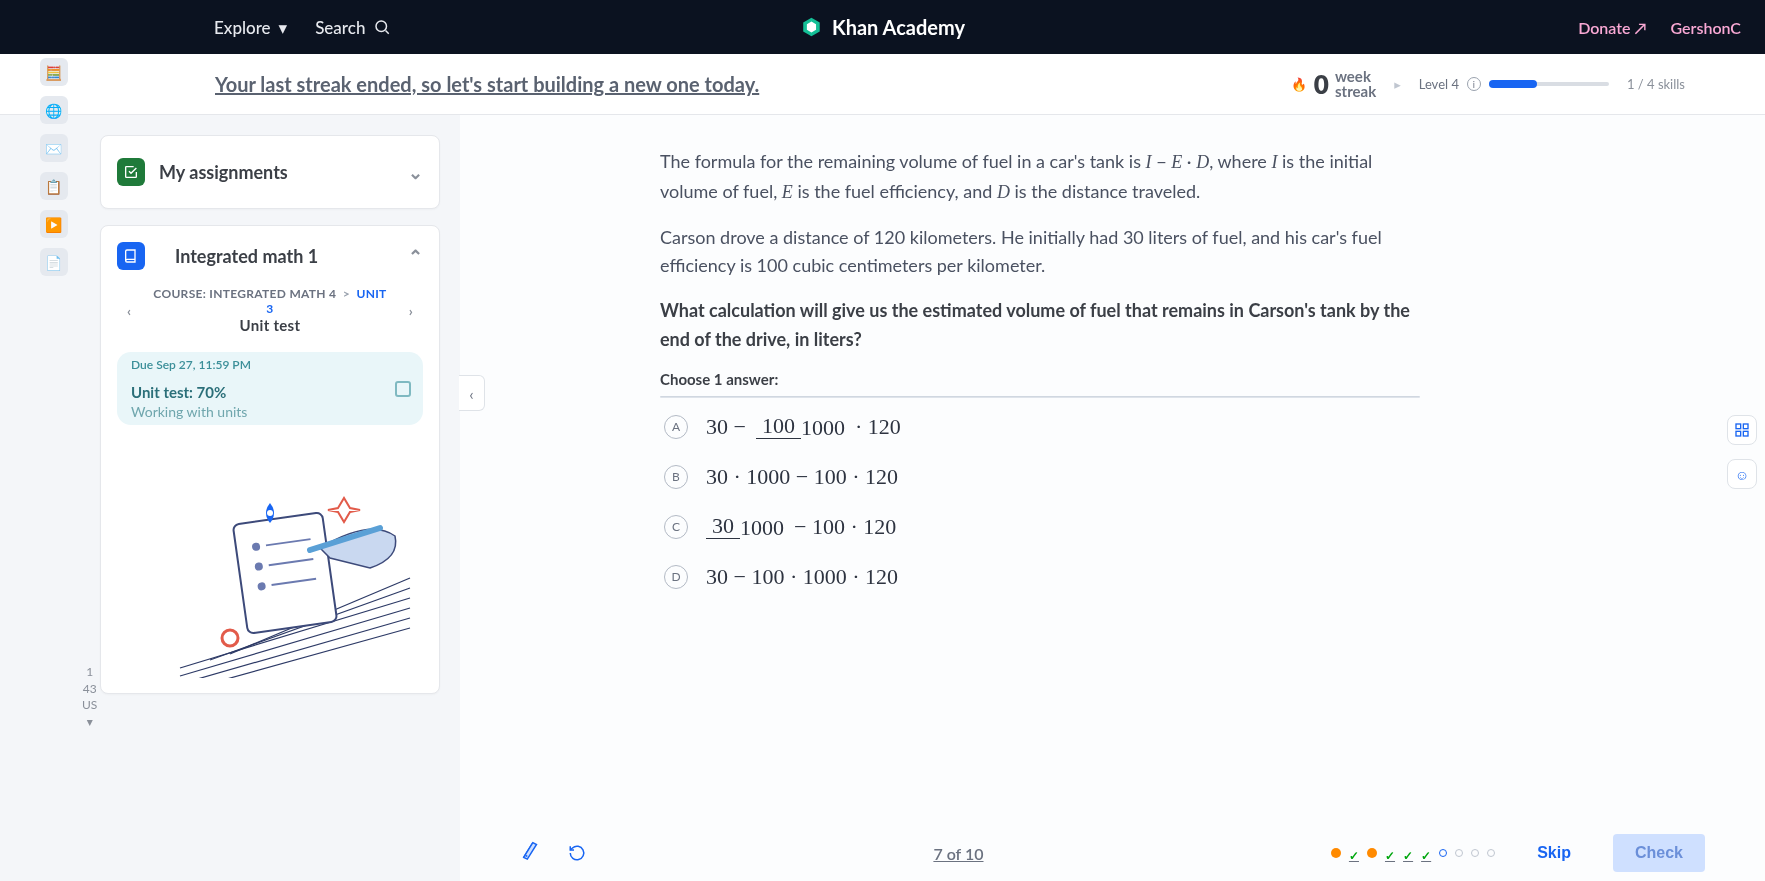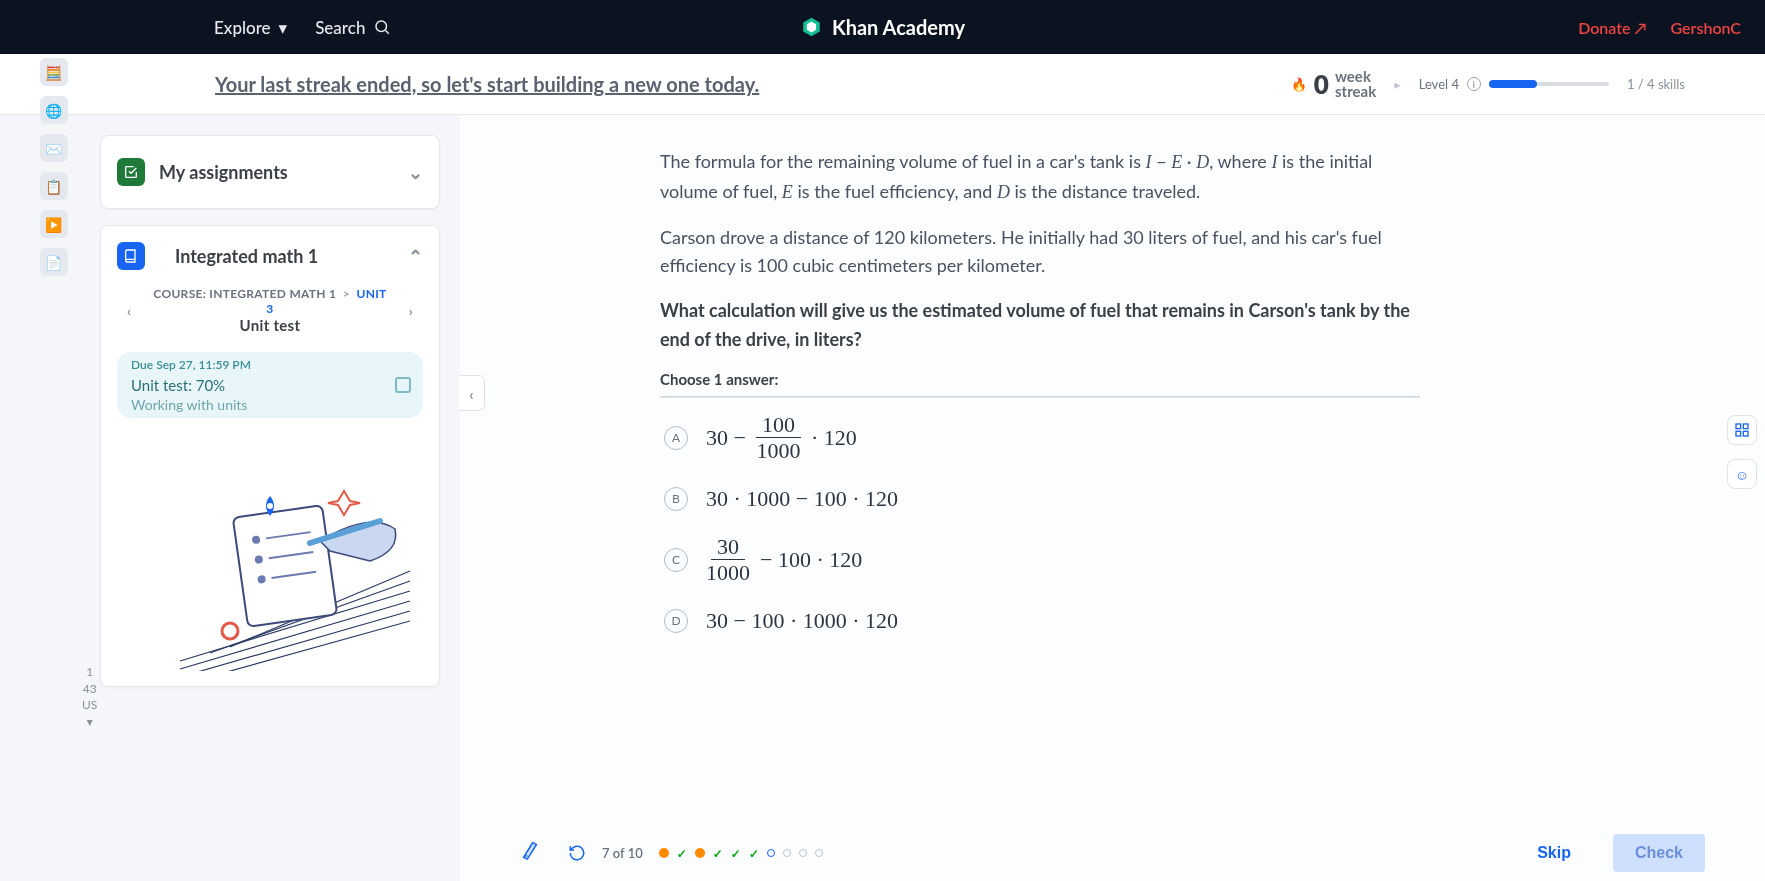--- a/index.html
+++ b/index.html
@@ -3,21 +3,21 @@
 <meta charset="utf-8">
 <style>
   * { box-sizing: border-box; margin: 0; padding: 0; }
   body { font-family: -apple-system, BlinkMacSystemFont, "Segoe UI", Lato, sans-serif; background: #f7f8f9; color: #21242c; width: 1765px; height: 881px; overflow: hidden; }
   .topnav { background: #0b1220; color: #fff; height: 54px; display: flex; align-items: center; padding: 0 24px; position: relative; }
   .topnav .left { display: flex; align-items: center; gap: 28px; margin-left: 190px; }
   .topnav .left a { color: #e7e9ee; text-decoration: none; font-size: 17px; font-weight: 500; display: flex; align-items: center; gap: 8px; }
   .topnav .brand { position: absolute; left: 50%; transform: translateX(-50%); display: flex; align-items: center; gap: 10px; font-weight: 700; font-size: 20px; }
   .brand-logo { width: 22px; height: 22px; display: inline-block; }
   .topnav .right { margin-left: auto; display: flex; align-items: center; gap: 24px; font-size: 16px; }
-  .topnav .right a { color: #ef4444; text-decoration: none; font-weight: 600; }
+  .topnav .right a { color: #f9a8d4; text-decoration: none; font-weight: 600; }
   .search-icon-svg { width: 18px; height: 18px; }
 
   .streak-bar { background: #fff; border-bottom: 1px solid #e5e7eb; padding: 14px 0; }
   .streak-inner { margin-left: 215px; margin-right: 80px; display: flex; align-items: center; gap: 24px; }
   .streak-text { font-size: 20px; font-weight: 700; color: #5a6270; flex: 1; text-decoration: underline; }
   .streak-meta { display: flex; align-items: center; gap: 18px; color: #6b7280; font-size: 13px; }
   .streak-num { display: flex; align-items: center; gap: 6px; }
   .streak-num .big { font-size: 26px; font-weight: 800; color: #3b3f46; }
   .streak-num .stack { line-height: 1; font-size: 15px; font-weight: 700; color: #6b7280; }
   .level-pill { display: flex; align-items: center; gap: 8px; }
@@ -32,44 +32,44 @@
   .card.header .chev { margin-left: auto; color: #8a909a; }
   .course-card { padding: 0 0 0 0; overflow: hidden; }
   .course-head { display: flex; align-items: center; gap: 30px; padding: 16px 16px 8px 16px; font-size: 18px; font-weight: 700; color: #3b3f46; }
   .course-head .chev { margin-left: auto; color: #8a909a; }
   .course-sub { padding: 8px 18px 6px 18px; display: flex; align-items: center; gap: 10px; font-size: 12px; color: #1865f2; font-weight: 700; letter-spacing: .3px; }
   .course-sub .crumb0 { color: #6b7280; }
   .course-sub .title { flex: 1; text-align: center; color: #3b3f46; font-size: 15px; font-weight: 700; }
   .course-sub .arrow { color: #8a909a; font-size: 14px; padding: 4px 8px; border-radius: 4px; cursor: pointer; }
   .assign-tile { margin: 12px 16px 0 16px; background: #e9f6f9; border-radius: 14px; padding: 5px 14px; position: relative; }
   .assign-tile .due { font-size: 12px; color: #3b8f99; font-weight: 600; }
-  .assign-tile .name { font-size: 15px; color: #2b6f79; font-weight: 400; margin-top: 4px; }
+  .assign-tile .name { font-size: 15px; color: #2b6f79; font-weight: 700; margin-top: 11px; }
   .assign-tile .sub { font-size: 14px; color: #6fa6ad; margin-top: 2px; }
   .assign-tile .badge { position: absolute; right: 12px; top: 50%; transform: translateY(-50%); width: 16px; height: 16px; border: 2px solid #7fb9c1; border-radius: 3px; }
   .illus { margin-top: 18px; height: 250px; display: flex; align-items: center; justify-content: center; position: relative; }
   .icon-sq { width: 28px; height: 28px; border-radius: 6px; display: flex; align-items: center; justify-content: center; color: #fff; flex: 0 0 auto; }
   .icon-green { background: #1f7a3a; }
   .icon-blue { background: #1865f2; }
 
   .main { flex: 1; background: #fcfdfe; position: relative; padding: 32px 80px 0 200px; }
   .collapse-knob { position: absolute; left: -1px; top: 260px; width: 26px; height: 36px; background: #fff; border: 1px solid #dfe3e8; border-left: none; border-radius: 0 6px 6px 0; display: flex; align-items: center; justify-content: center; color: #6b7280; cursor: pointer; }
   .question p { font-size: 18px; color: #4a5161; line-height: 1.6; margin-bottom: 16px; max-width: 760px; }
   .question p.strong { font-weight: 700; color: #3b3f46; }
   .choose { font-size: 15px; font-weight: 700; color: #3b3f46; margin: 8px 0 8px 0; }
   .divider { height: 2px; background: linear-gradient(180deg,#c9d1db,#e5e9ef); border-radius: 2px; max-width: 760px; margin-bottom: 10px; }
   .answers { display: flex; flex-direction: column; gap: 12px; max-width: 760px; }
   .answer { display: flex; align-items: center; gap: 18px; padding: 6px 4px; cursor: pointer; }
   .answer .letter { width: 24px; height: 24px; border: 1.5px solid #b3bac5; border-radius: 50%; display: flex; align-items: center; justify-content: center; font-size: 12px; color: #6b7280; flex: 0 0 auto; }
   .answer .math { font-family: "Times New Roman", Cambria, serif; font-size: 22px; color: #2d3340; display: flex; align-items: center; gap: 10px; }
-  .frac { display: inline-flex; flex-direction: column; align-items: center; line-height: 1; }
+  .frac { display: inline-flex; flex-direction: row; align-items: center; line-height: 1; }
   .frac .num { border-bottom: 1.5px solid #2d3340; padding: 0 6px 1px 6px; }
   .frac .den { padding-top: 2px; }
   .footer { position: absolute; left: 0; right: 0; bottom: 12px; padding: 10px 60px 0 60px; display: flex; align-items: center; gap: 20px; }
   .footer .calc { width: 28px; height: 28px; color: #1865f2; }
-  .footer .center { flex: 1; display: flex; align-items: center; gap: 16px; justify-content: flex-start; color: #6b7280; font-size: 13px; font-weight: 600; }
+  .footer .center { flex: 1; display: flex; align-items: center; gap: 16px; justify-content: space-between; color: #6b7280; font-size: 16px; font-weight: 600; text-decoration: underline; }
   .dots { display: flex; gap: 8px; align-items: center; }
   .dot { width: 10px; height: 10px; border-radius: 50%; display: inline-block; }
   .dot.current { background: #1865f2; }
   .dot.correct::before { content: "✓"; color: #00a60e; font-size: 12px; line-height: 10px; background: none; }
   .dot.correct { width: auto; height: auto; border-radius: 0; background: none; }
   .dot.wrong { background: #ff8a00; }
   .dot.todo { width: 8px; height: 8px; border: 1.5px solid #c0c6d0; background: transparent; }
   .btn { padding: 10px 22px; border-radius: 4px; font-size: 16px; font-weight: 600; border: none; cursor: pointer; }
   .btn.skip { background: transparent; color: #1865f2; }
   .btn.check { background: #cfe0ff; color: #6b8fd9; }
@@ -171,21 +171,21 @@
               <path d="M4 19V5a2 2 0 0 1 2-2h12v18H6a2 2 0 0 1-2-2z"></path>
               <path d="M4 19a2 2 0 0 1 2-2h12"></path>
             </svg>
         </span>
         <span>Integrated math 1</span>
         <span class="chev">⌃</span>
       </div>
       <div class="course-sub">
         <span class="arrow">‹</span>
         <span style="flex:1;text-align:center;">
-          <span class="crumb0">COURSE: INTEGRATED MATH 1</span>
+          <span class="crumb0">COURSE: INTEGRATED MATH 4</span>
           <span style="color:#9aa2ae;">&nbsp;&gt;&nbsp;</span>
           <span>UNIT 3</span><br>
           <span class="title">Unit test</span>
         </span>
         <span class="arrow">›</span>
       </div>
       <div class="assign-tile">
         <div class="due">Due Sep 27, 11:59 PM</div>
         <div class="name">Unit test: 70%</div>
         <div class="sub">Working with units</div>

